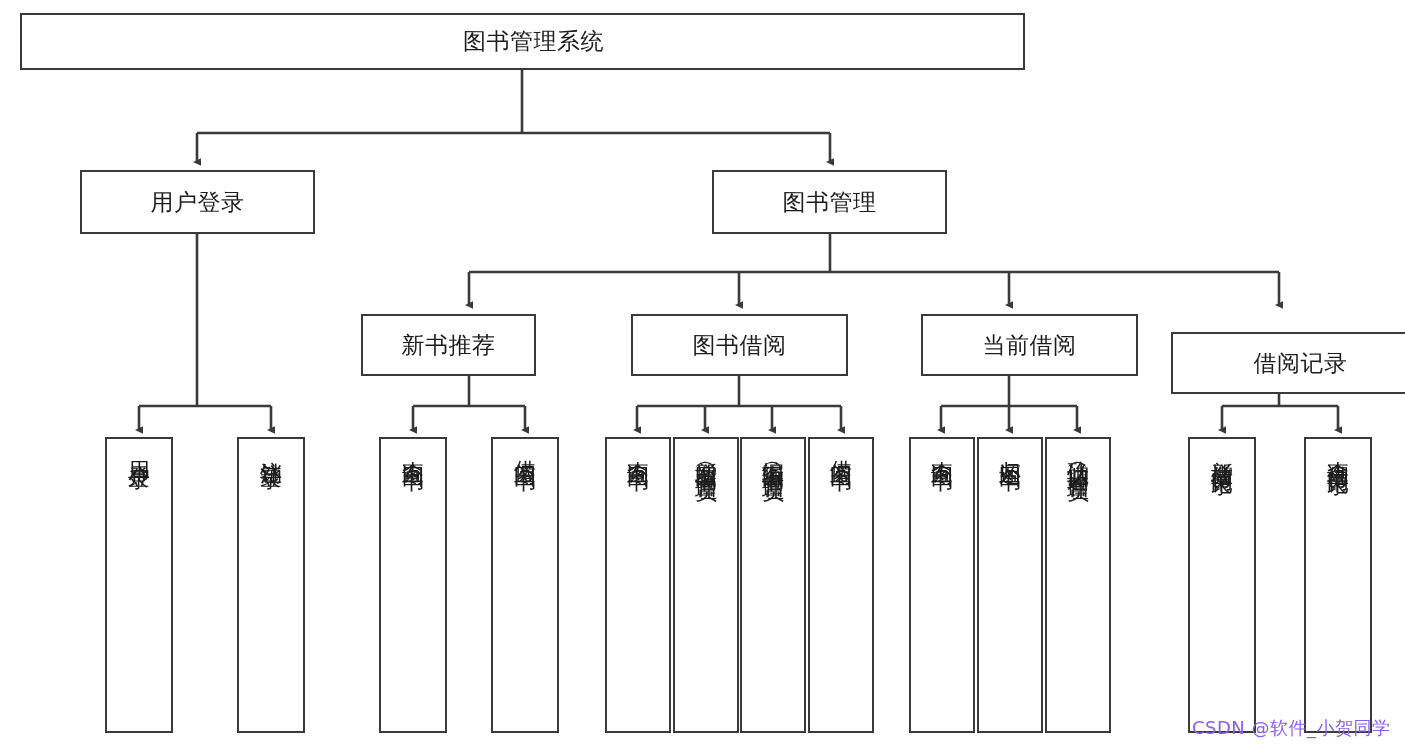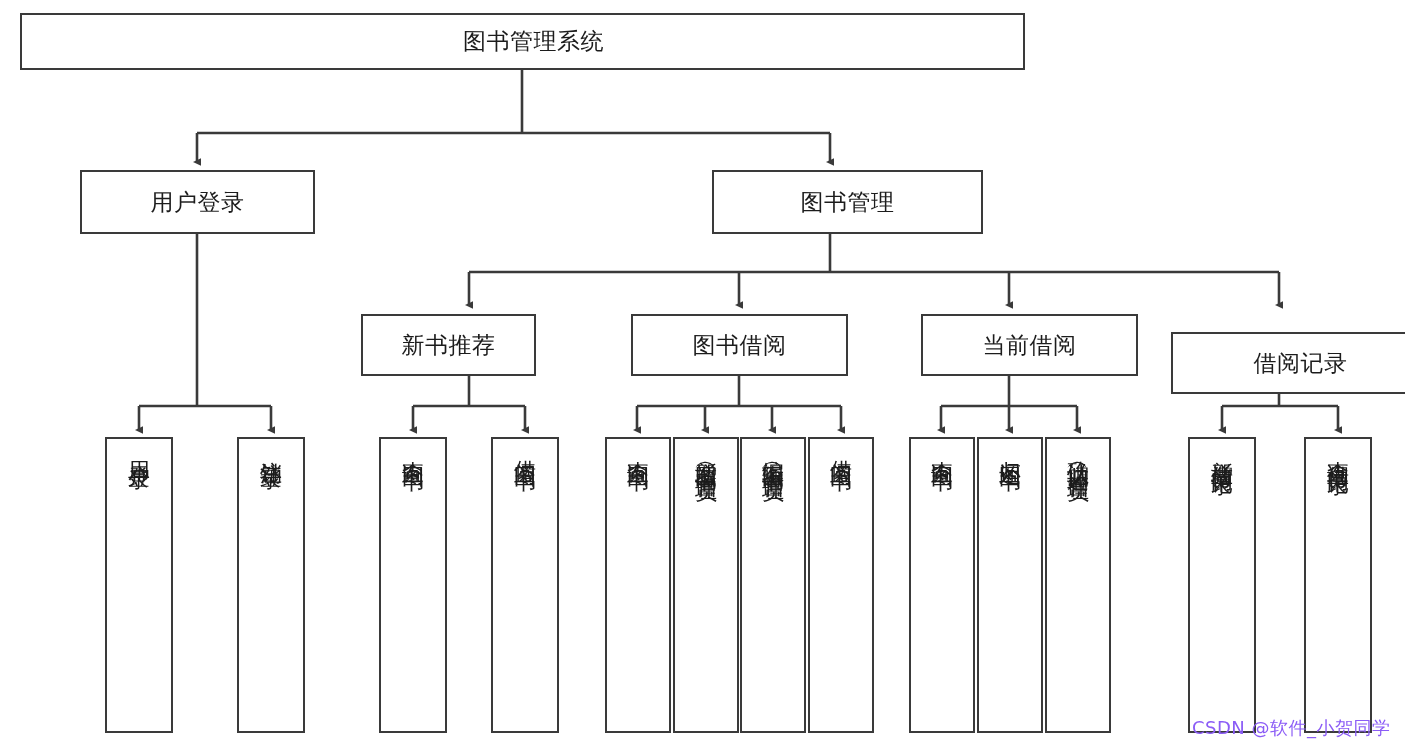--- a/index.html
+++ b/index.html
@@ -128,21 +128,21 @@
     </g>
   </svg>
 
   <div class="node horizontal root" style="left:20px; top:13px; width:1005px; height:57px;padding-left:22px;">
     <span class="node-label">图书管理系统</span>
   </div>
 
   <div class="node horizontal" style="left:80px; top:170px; width:235px; height:64px;">
     <span class="node-label">用户登录</span>
   </div>
-  <div class="node horizontal" style="left:712px; top:170px; width:271px; height:64px;">
+  <div class="node horizontal" style="left:712px; top:170px; width:235px; height:64px;">
     <span class="node-label">图书管理</span>
   </div>
 
   <div class="node horizontal" style="left:361px; top:314px; width:175px; height:62px;">
     <span class="node-label">新书推荐</span>
   </div>
   <div class="node horizontal" style="left:631px; top:314px; width:217px; height:62px;">
     <span class="node-label">图书借阅</span>
   </div>
   <div class="node horizontal" style="left:901px; top:314px; width:217px; height:62px;margin-left:20px;">

